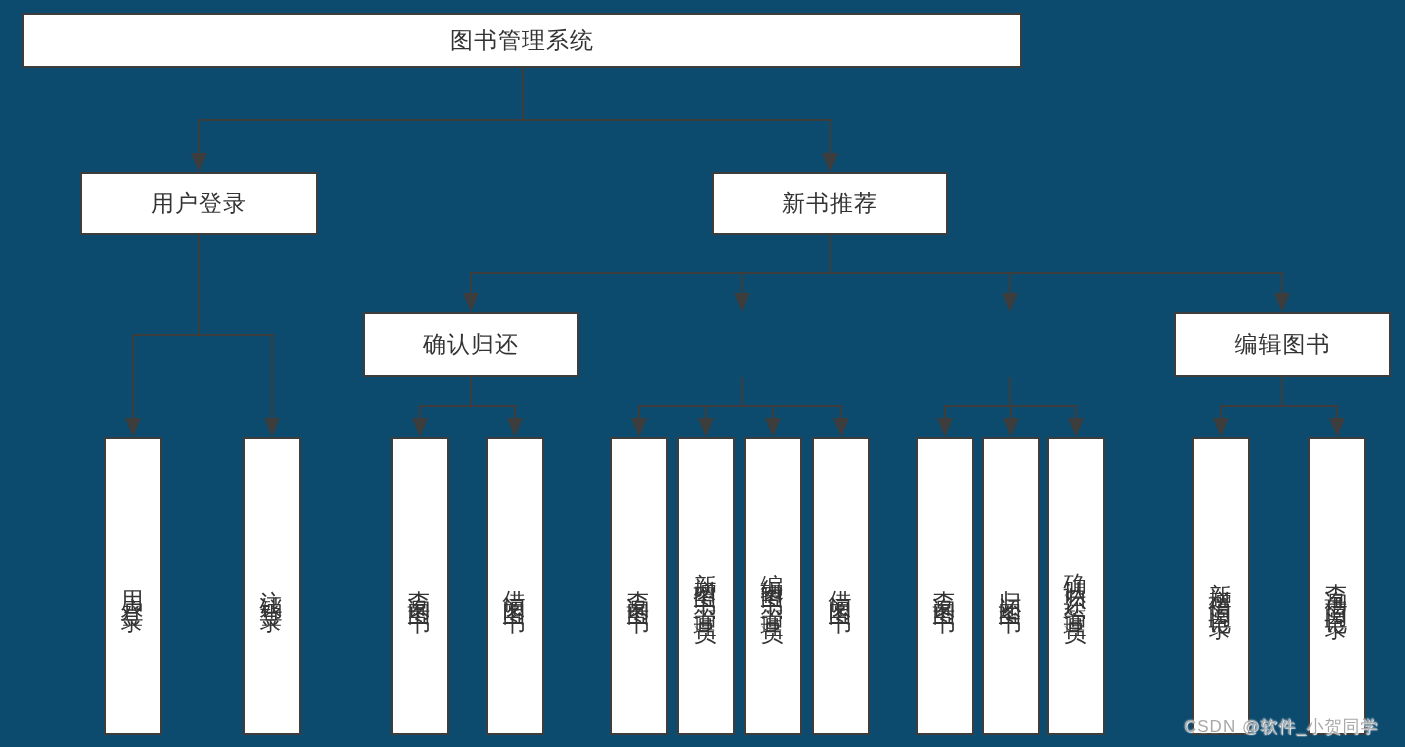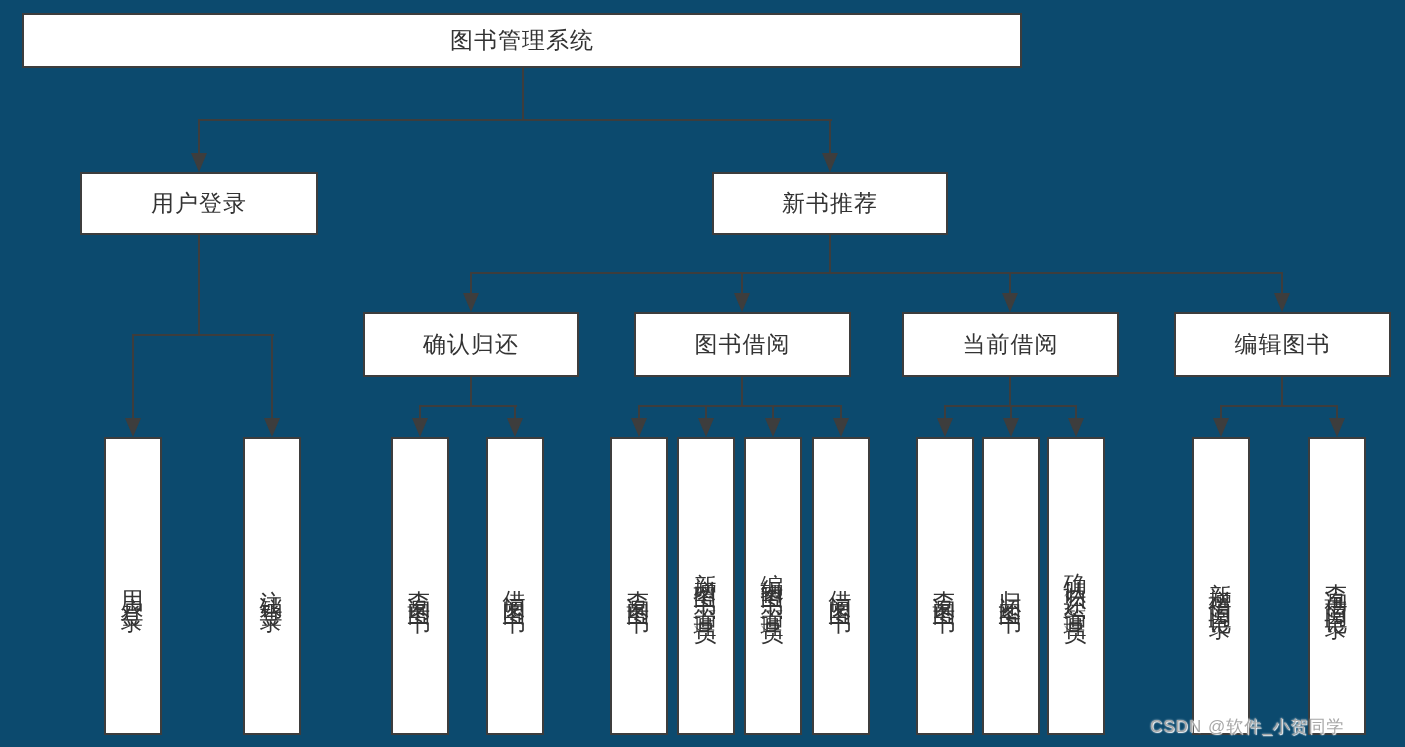--- a/index.html
+++ b/index.html
@@ -6,39 +6,37 @@
     font-family:"Liberation Sans","DejaVu Sans",sans-serif;}
   .canvas{position:relative;width:1405px;height:747px;background:#0c4a6e;}
   .node{position:absolute;box-sizing:border-box;border:2px solid #3d3d3d;background:#ffffff;
     display:flex;align-items:center;justify-content:center;color:#333333;font-size:23px;
     letter-spacing:1px;z-index:2;}
   .vnode{writing-mode:vertical-rl;text-orientation:mixed;letter-spacing:7px;font-size:23px;}
   .vline{position:absolute;width:2px;background:#3d3d3d;z-index:1;}
   .hline{position:absolute;height:2px;background:#3d3d3d;z-index:1;}
   .ahead{position:absolute;width:0;height:0;border-left:8px solid transparent;
     border-right:8px solid transparent;border-top:19px solid #3d3d3d;z-index:1;}
-  .watermark{position:absolute;left:1150px;top:715px;font-size:17px;color:#a8a8a8;
+  .watermark{position:absolute;left:1184px;top:715px;font-size:17px;color:#a8a8a8;
     letter-spacing:1px;z-index:3;text-shadow:0 0 2px #ffffff,1px 1px 1px #ffffff;white-space:nowrap;}
 </style>
 </head>
 <body>
 
 <div class="canvas">
 
   <div class="node" style="left:22px;top:13px;width:1000px;height:55px;">图书管理系统</div>
 
   <div class="node" style="left:80px;top:172px;width:238px;height:63px;">用户登录</div>
 
   <div class="node" style="left:712px;top:172px;width:236px;height:63px;">新书推荐</div>
 
   <div class="node" style="left:363px;top:312px;width:216px;height:65px;">确认归还</div>
 
-  <div class="node" style="left:634px;top:312px;width:217px;height:65px;">图书借阅</div>
 
-  <div class="node" style="left:902px;top:312px;width:217px;height:65px;">当前借阅</div>
 
   <div class="node" style="left:1174px;top:312px;width:217px;height:65px;">编辑图书</div>
 
   <div class="node vnode" style="left:104px;top:437px;width:58px;height:298px;">用户登录</div>
 
   <div class="node vnode" style="left:243px;top:437px;width:58px;height:298px;">注销登录</div>
 
   <div class="node vnode" style="left:391px;top:437px;width:58px;height:298px;">查询图书</div>
 
   <div class="node vnode" style="left:486px;top:437px;width:58px;height:298px;">借阅图书</div>

